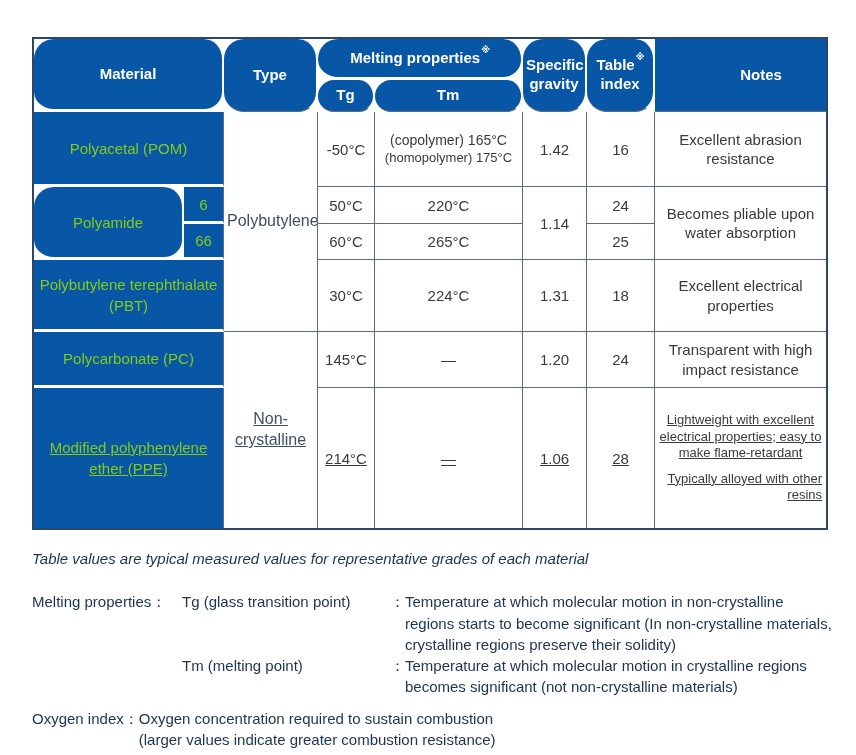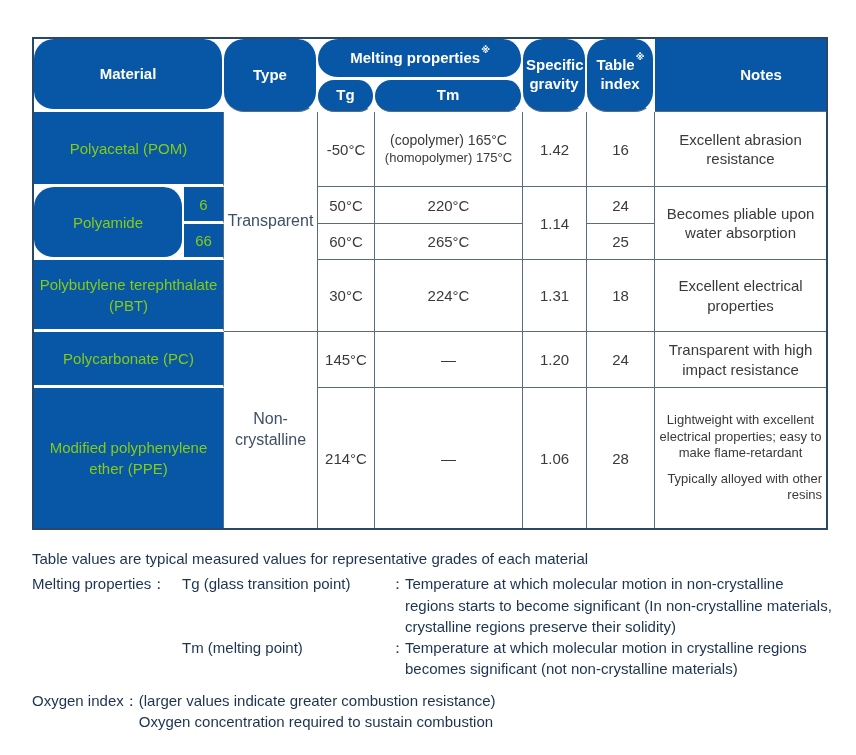--- a/index.html
+++ b/index.html
@@ -18,21 +18,21 @@
   th, td {
     border-right: 1px solid #5a6c82;
     border-bottom: 1px solid #5a6c82;
     text-align: center; vertical-align: middle;
     padding: 2px 3px;
     overflow: hidden;
   }
   .br-white { border-right: 2px solid #ffffff !important; border-radius: 20px; }
   .bb-white { border-bottom: 3px solid #ffffff !important; }
   .br-none  { border-right: none !important; padding-left: 44px; }
-  .bb-none  { border-bottom: none !important; }
+  .bb-none  { border-bottom: none !important; text-decoration: underline; }
 
   th {
     background: #0856a6; color: #ffffff;
     font-weight: 700; font-size: 15px; line-height: 1.25;
   }
   sup.ref { font-size: 9px; font-weight: 700; position: relative; top: -4px; left: 1px; }
 
   .hr1 { height: 41px; }
   .hr2 { height: 32px; }
   .r-pom  { height: 75px; }
@@ -50,21 +50,21 @@
   td.type { font-size: 16px; color: #3d5066; line-height: 1.3; }
   td.val  { font-size: 15px; color: #3a3a3a; }
   td.note { font-size: 15px; color: #3a3a3a; line-height: 1.3; padding: 8px 4px; }
   .tm-line1 { font-size: 14px; line-height: 1.35; }
   .tm-line2 { font-size: 13px; line-height: 1.3; }
   td.note-small { font-size: 13px; line-height: 1.28; }
   .note-para2 { margin-top: 9px; text-align: right; }
 
   
   .footnotes { margin-top: 18px; width: 810px; color: #1c3351; font-size: 15px; line-height: 1.42; }
-  .fn-general { margin-bottom: 4px; }
+  .fn-general { margin-bottom: 22px; font-style: italic; }
   .fn-melting { display: grid; grid-template-columns: 150px 208px auto; margin-bottom: 10px; }
   .fn-label { font-weight: 400; white-space: nowrap; }
   .fn-term { white-space: nowrap; }
   .fn-def { display: flex; align-items: flex-start; }
   .fn-colon { flex: 0 0 auto; }
   .fn-deftext { width: 428px; }
   .fn-oxygen { display: flex; align-items: flex-start; }
 </style>
 </head>
 <body>
@@ -109,21 +109,21 @@
         <th class="br-white">
           <span>Tg</span>
         </th>
         <th class="br-white">
           <span>Tm</span>
         </th>
       </tr>
 
       <tr class="r-pom">
         <td colspan="2" class="mat">Polyacetal (POM)</td>
-        <td rowspan="4" class="type">Transparent</td>
+        <td rowspan="4" class="type">Polybutylene</td>
         <td class="val">-50°C</td>
         <td class="val">
           <div class="tm-line1">(copolymer) 165°C</div>
           <div class="tm-line2">(homopolymer) 175°C</div>
         </td>
         <td class="val">1.42</td>
         <td class="val">16</td>
         <td class="note br-none">Excellent abrasion resistance</td>
       </tr>
 
@@ -191,19 +191,19 @@
       <div class="fn-term">Tm (melting point)</div>
       <div class="fn-def">
         <span class="fn-colon">：</span>
         <span class="fn-deftext">Temperature at which molecular motion in crystalline regions becomes significant (not non-crystalline materials)</span>
       </div>
     </div>
 
     <div class="fn-oxygen">
       <div class="fn-label"><span>Oxygen index</span><span>：</span></div>
       <div>
+        <div>Oxygen concentration required to sustain combustion</div>
         <div>(larger values indicate greater combustion resistance)</div>
-        <div>Oxygen concentration required to sustain combustion</div>
       </div>
     </div>
   </div>
 
 </div>
 
 </body></html>

